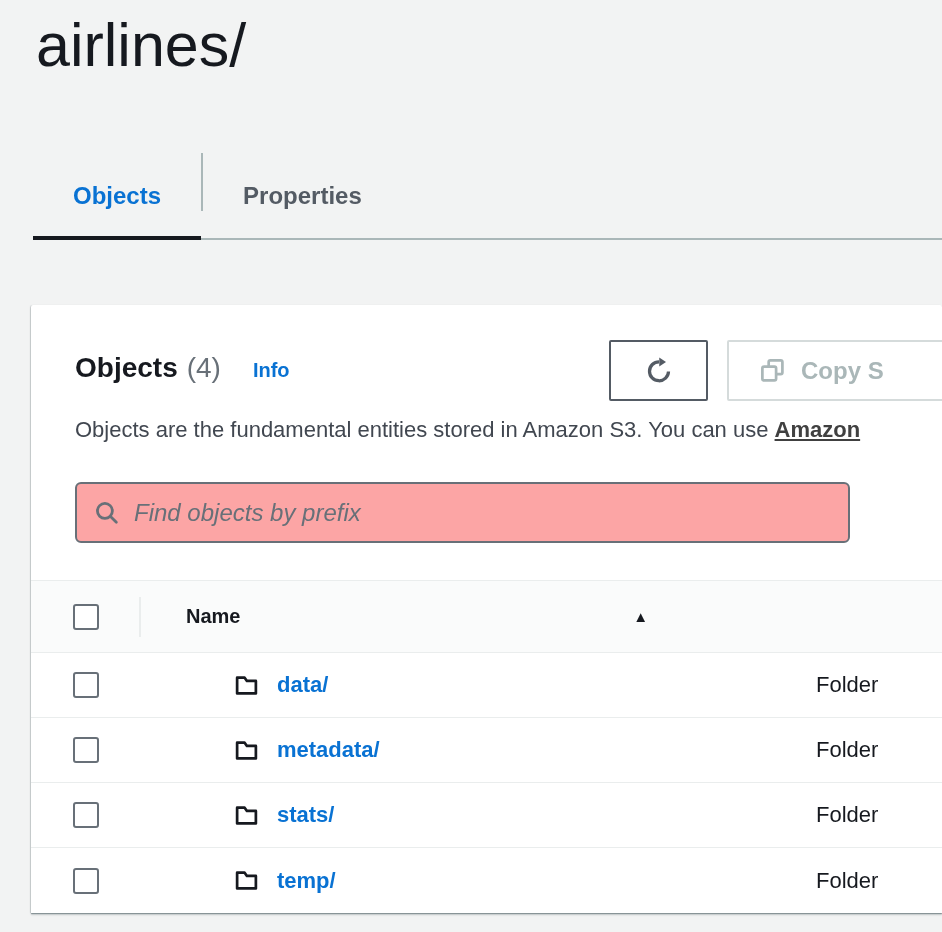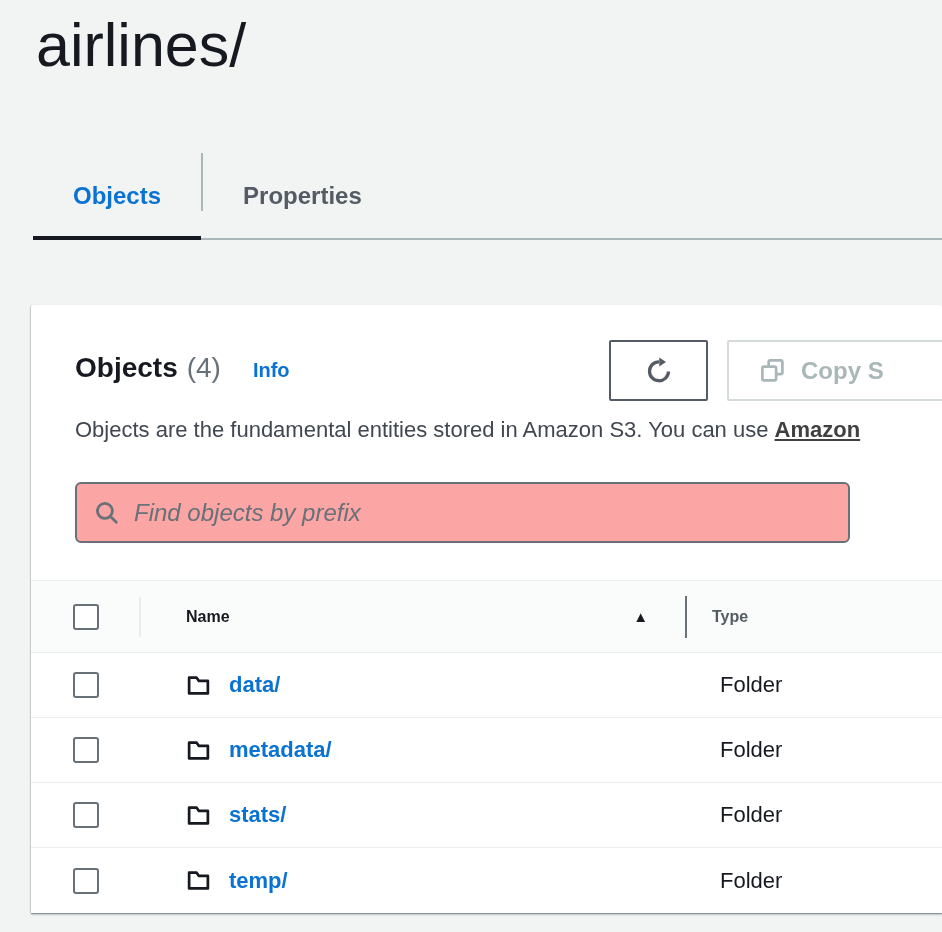--- a/index.html
+++ b/index.html
@@ -67,32 +67,32 @@
     font-family:inherit; background:transparent;
   }
   .search-box input::placeholder { font-style:italic; color:#687078; opacity:1; }
   
   .table { margin-top:37px; }
   .thead {
     display:flex; align-items:center; height:73px; background:#fafbfb;
     border-top:1px solid #eaeded; border-bottom:1px solid #eaeded;
   }
   .trow {
-    display:flex; align-items:center; height:65px; border-bottom:1px solid #eaeded;
+    display:flex; align-items:center; height:65px; border-bottom:1px solid #eaeded;gap:48px;
   }
   .trow:last-child { border-bottom:none; }
   .col-check { width:109px; padding-left:42px; display:flex; align-items:center; }
   .col-name  { width:546px; display:flex; align-items:center; padding-left:46px; position:relative; align-self:stretch; }
   .col-type  { flex:1; padding-left:26px; position:relative; align-self:stretch; display:flex; align-items:center; }
   .thead .col-name::before, .thead .col-type::before {
     content:""; position:absolute; left:-1px; top:50%; transform:translateY(-50%);
     width:2px; height:40px; background:#eaeded;
   }
   .thead .col-type::before { background:#687078; height:42px; }
-  .th-label { font-size:16px; font-weight:700; color:#16191f; cursor:pointer; }
+  .th-label { font-size:20px; font-weight:700; color:#16191f; cursor:pointer; }
   .th-label.secondary { color:#545b64; }
   .sort-arrow { margin-left:auto; margin-right:38px; font-size:15px; color:#16191f; cursor:pointer; }
   .checkbox {
     width:26px; height:26px; border:2px solid #687078; border-radius:3px;
     background:#fff; cursor:pointer;
   }
   .folder-link {
     font-size:22px; font-weight:700; color:#0972d3; text-decoration:none;
     margin-left:18px; cursor:pointer;
   }
@@ -157,23 +157,20 @@
 
   <div class="table">
     <div class="thead">
       <div class="col-check">
         <span class="checkbox"></span>
       </div>
       <div class="col-name">
         <span class="th-label">Name</span>
         <span class="sort-arrow">▲</span>
       </div>
-      <div class="col-type">
-        <span class="th-label secondary">Type</span>
-      </div>
     </div>
 
     <div class="trow">
       <div class="col-check">
         <span class="checkbox"></span>
       </div>
       <div class="col-name">
         <span class="icon">
           <svg width="25" height="25" viewBox="0 0 24 24">
             <path d="M3 4.5h7.2l2.2 3.1h8.6v12H3z" fill="none" stroke="#16191f" stroke-width="2.6" stroke-linejoin="round"></path>

